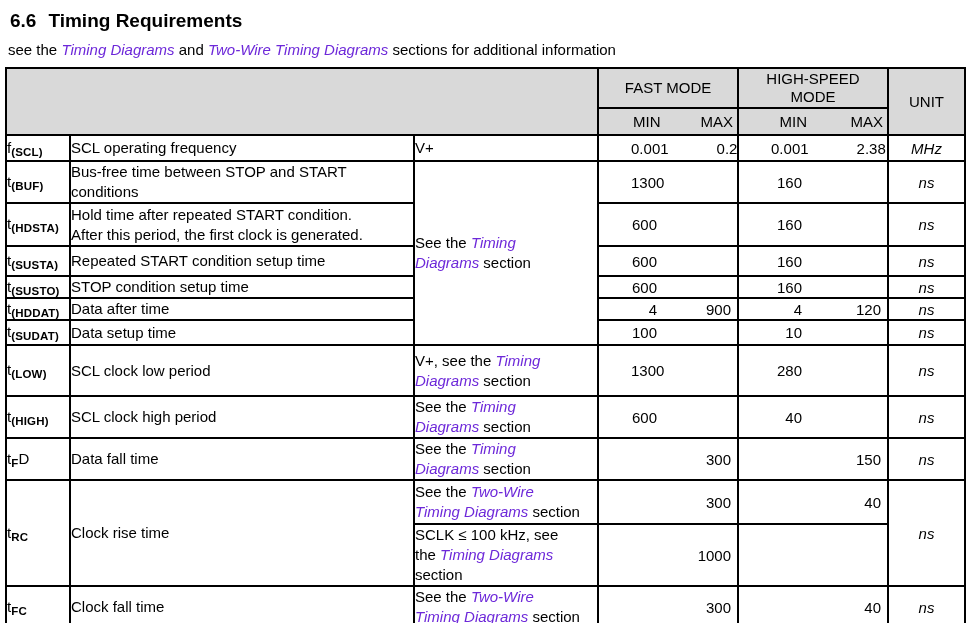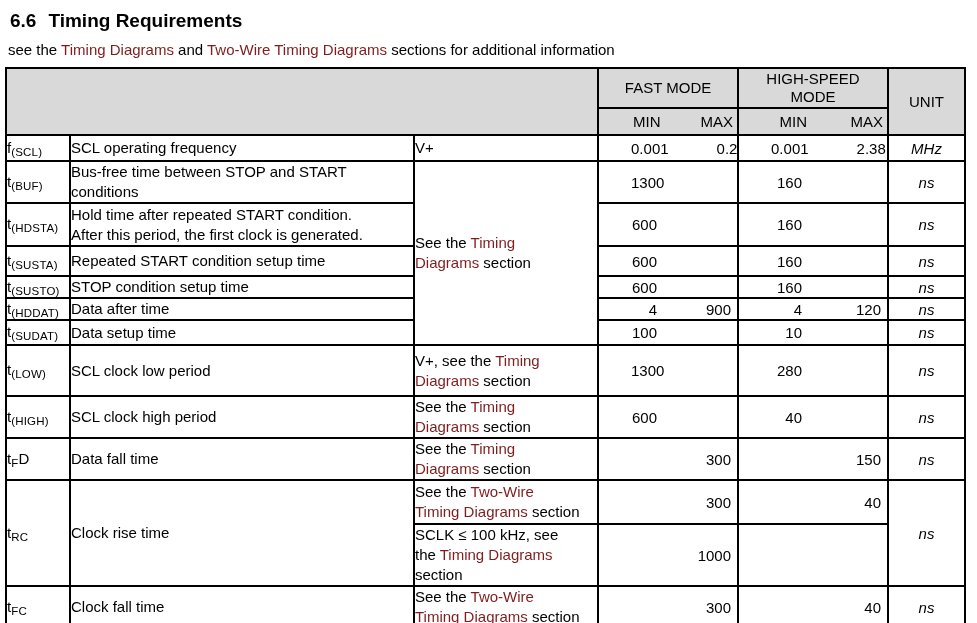--- a/index.html
+++ b/index.html
@@ -5,22 +5,22 @@
   html,body{margin:0;padding:0;}
   body{
     width:977px;height:623px;overflow:hidden;background:#ffffff;color:#000;
     font-family:"Liberation Sans",sans-serif;
     -webkit-font-smoothing:antialiased;
   }
   .page{padding:8px 8px 0 0;}
   .heading{margin:2px 0 0 10px;font-size:19px;font-weight:bold;line-height:22px;}
   .heading .sec-title{margin-left:12px;}
   .intro{margin:9px 0 8px 8px;font-size:15px;line-height:18px;}
-  .link{color:#7f1d1d;}
-  .sub{font-size:11.5px;vertical-align:-3px;letter-spacing:0.2px;}
+  .link{color:#6d28d9;font-style:italic;}
+  .sub{font-size:11.5px;vertical-align:-3px;letter-spacing:0.2px;font-weight:bold;}
 
   table.timing{
     border-collapse:collapse;table-layout:fixed;
     margin-left:5px;width:959px;
     font-size:15px;
   }
   table.timing td, table.timing th{
     border:2px solid #000;
     padding:0;
     vertical-align:middle;

